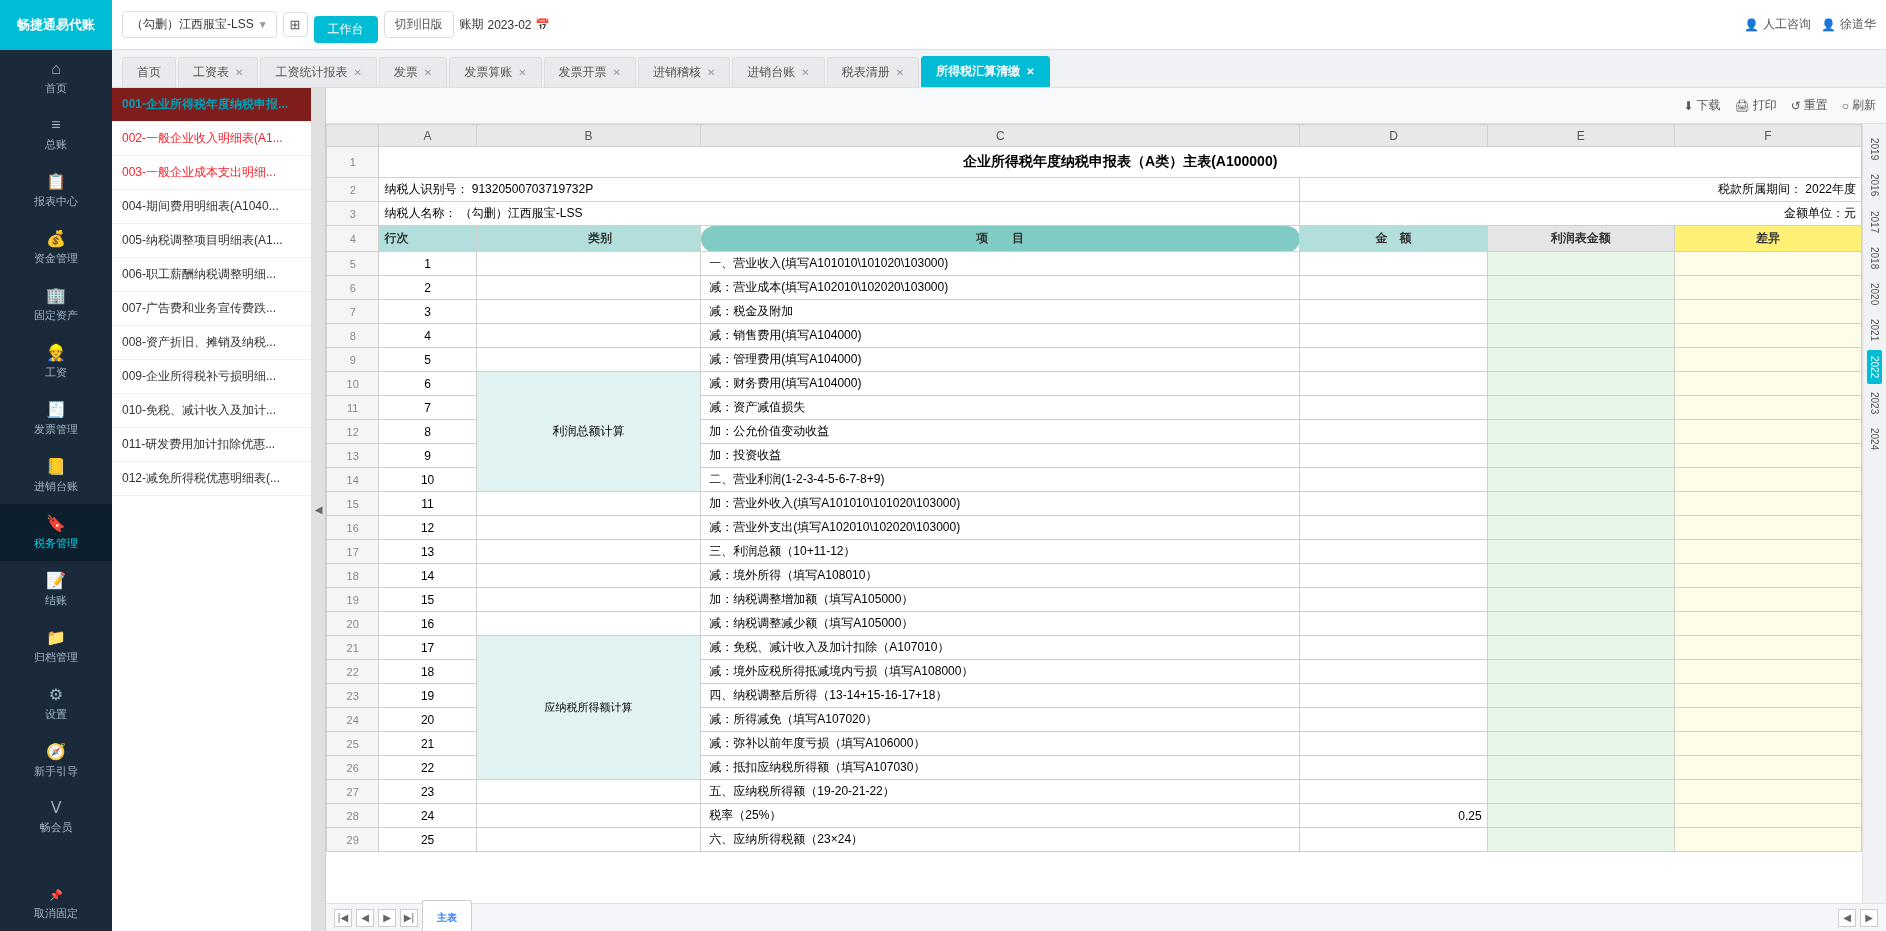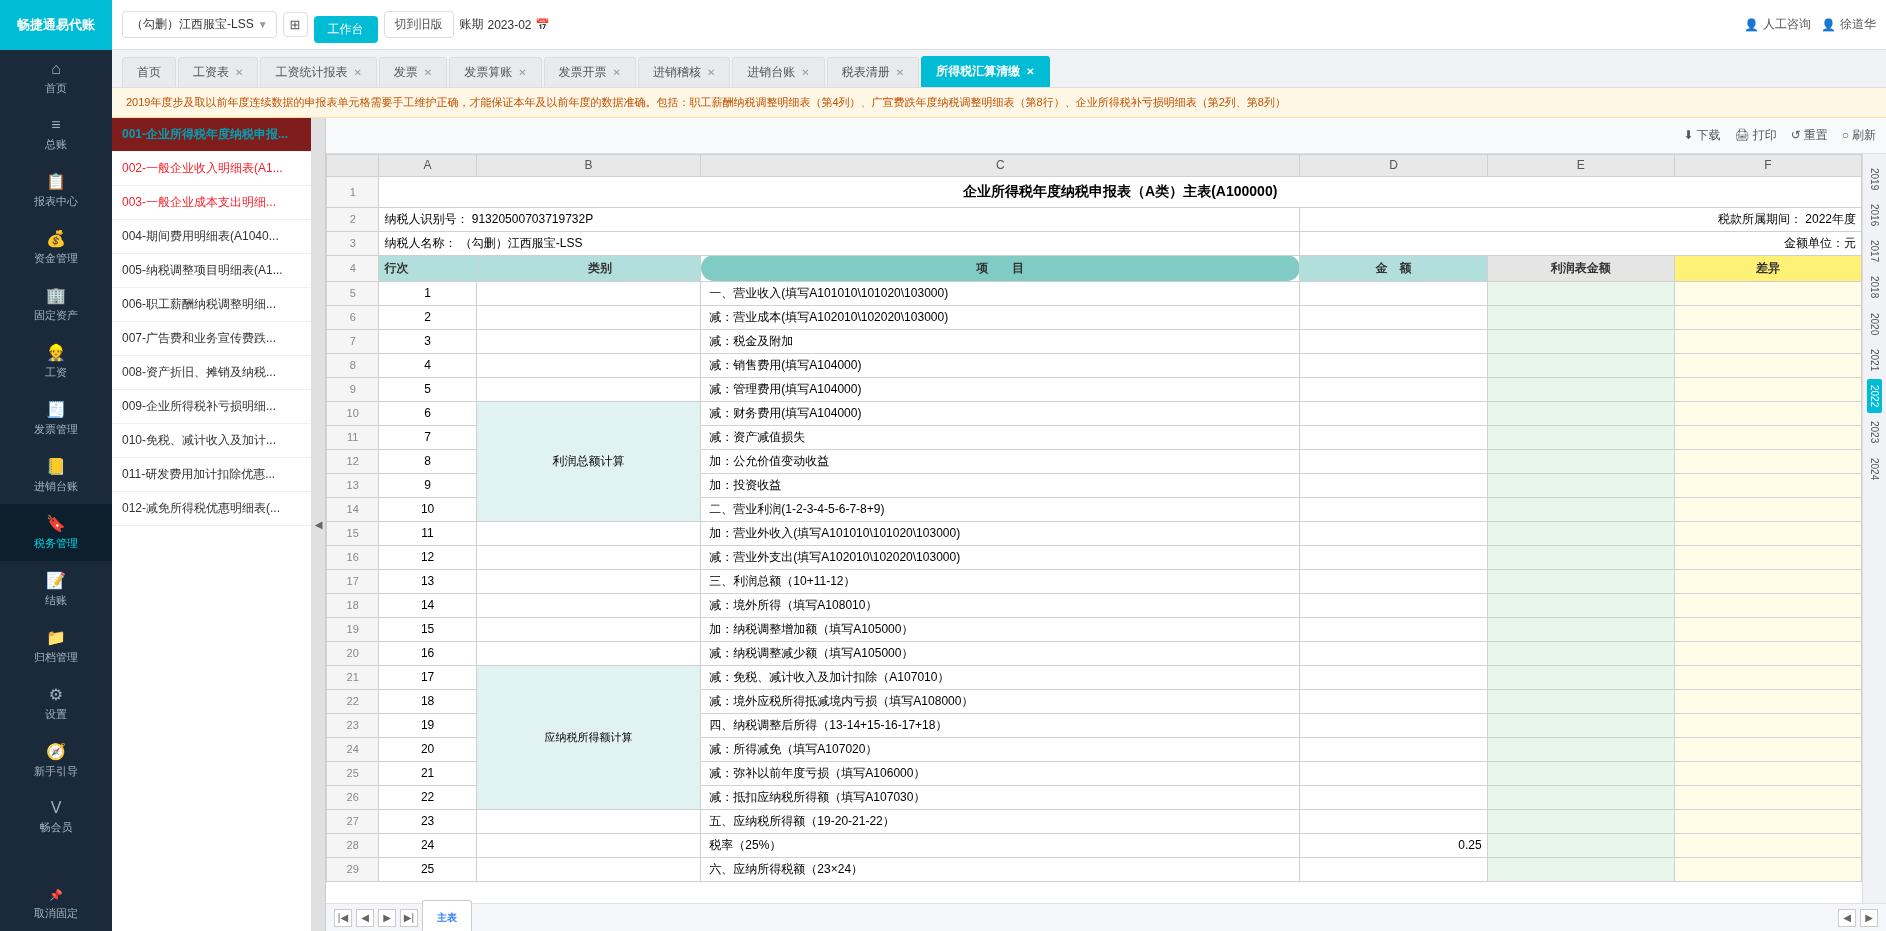--- a/index.html
+++ b/index.html
@@ -223,23 +223,20 @@
     <div class="tab">
         <span>税表清册</span>
         <span class="tab-close">✕</span>
       </div>
     <div class="tab highlight active">
         <span>所得税汇算清缴</span>
         <span class="tab-close">✕</span>
       </div>
   </div>
 
-  <div class="warning-bar">
-    <span>2019年度步及取以前年度连续数据的申报表单元格需要手工维护正确，才能保证本年及以前年度的数据准确。包括：职工薪酬纳税调整明细表（第4列）、广宣费跌年度纳税调整明细表（第8行）、企业所得税补亏损明细表（第2列、第8列）</span>
-  </div>
 
   <div class="content-area">
 
     <div class="form-list">
       <div class="form-item active">001-企业所得税年度纳税申报...</div>
       <div class="form-item error">002-一般企业收入明细表(A1...</div>
       <div class="form-item error">003-一般企业成本支出明细...</div>
       <div class="form-item">004-期间费用明细表(A1040...</div>
       <div class="form-item">005-纳税调整项目明细表(A1...</div>
       <div class="form-item">006-职工薪酬纳税调整明细...</div>

